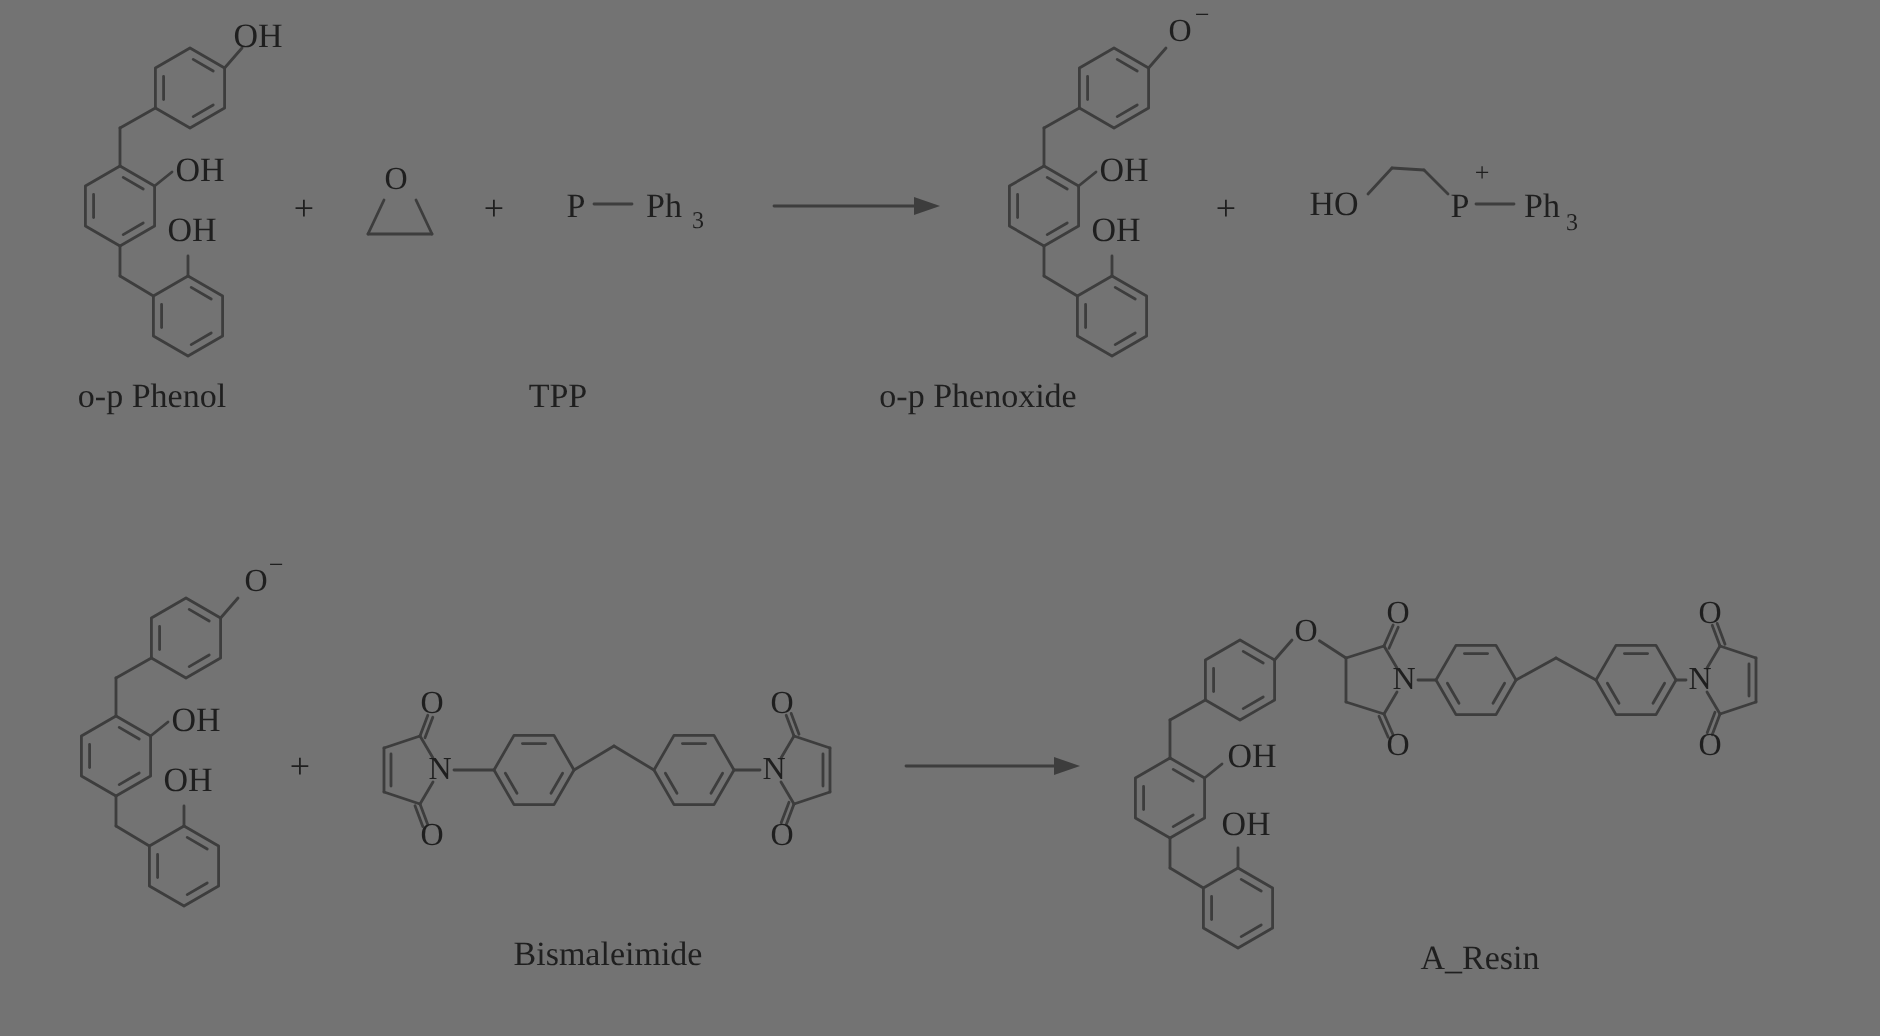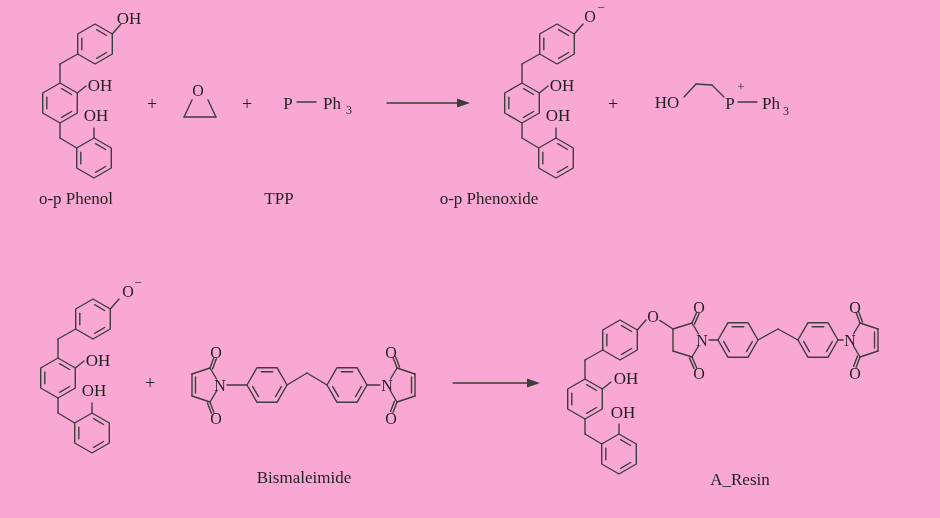--- a/index.html
+++ b/index.html
@@ -1,16 +1,16 @@
 <!DOCTYPE html>
 <html><head>
 <meta charset="utf-8">
 <style>
   html,body{margin:0;padding:0;background:#ffffff;}
-  .wrap{position:relative;width:940px;height:518px;background:#f9a8d4;overflow:hidden;}
+  .wrap{position:relative;width:940px;height:518px;background:#737373;overflow:hidden;}
   svg{display:block;}
   svg text{
     font-family:"Liberation Serif","DejaVu Serif",serif;
     text-anchor:middle;
     dominant-baseline:central;
   }
   .oh,.pp,.lbl{font-size:17px;}
   .atom{font-size:16px;}
   .plus{font-size:18px;}
   .sub{font-size:12px;}

